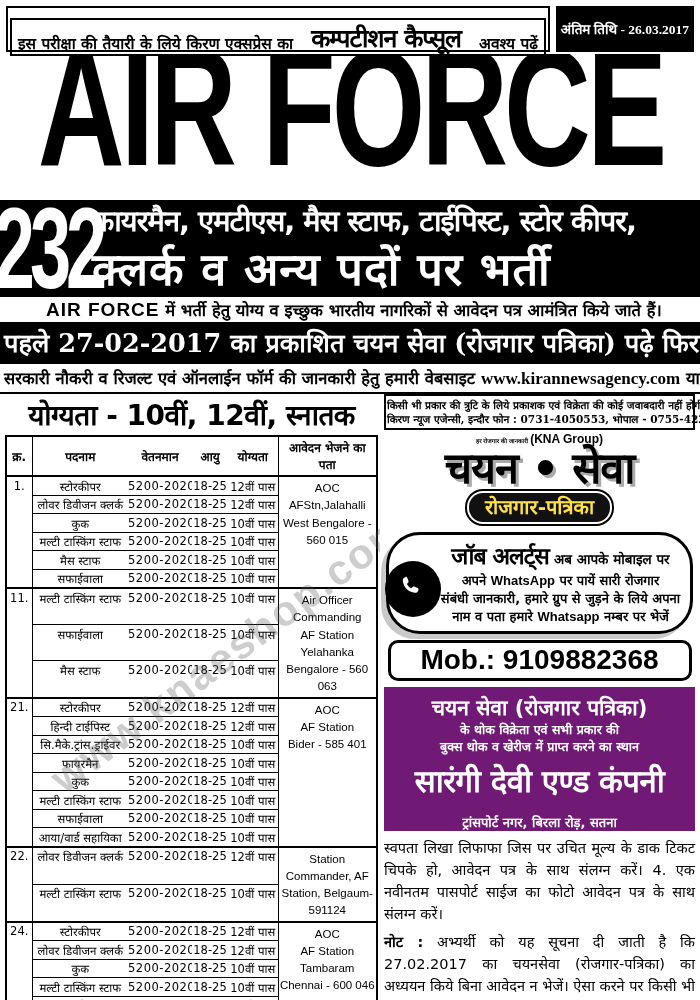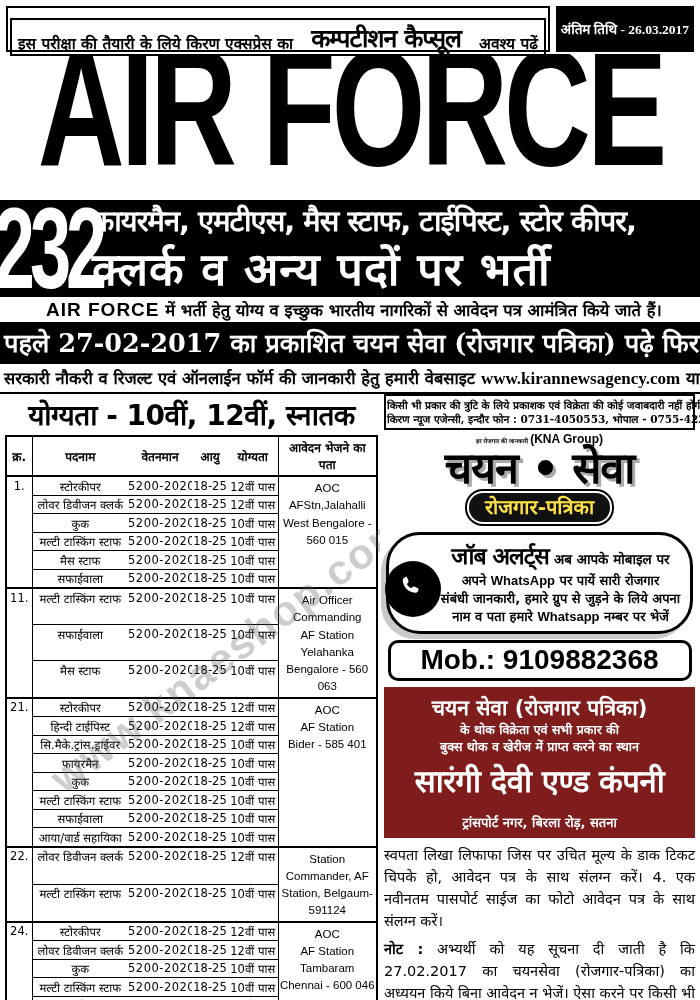--- a/index.html
+++ b/index.html
@@ -96,21 +96,21 @@
   .wa-l1 { white-space:nowrap; }
   .wa-title { font-size:23px; font-weight:bold; letter-spacing:-1px; }
   .wa-rest { font-size:13.5px; font-weight:bold; }
   .wa-line { font-size:13px; font-weight:bold; white-space:nowrap; }
   .wa-line .lat { font-family:"Liberation Sans", sans-serif; }
 
   .mob-box { display:block; width:304px; margin:2px auto 6px auto; border:3px solid #000;
     border-radius:10px; text-align:center; font-family:"Liberation Sans", sans-serif;
     font-size:28px; font-weight:bold; padding:1px 0 2px 0; }
 
-  .gray-box { background:#7f1d1d; color:#fff; text-align:center; padding:6px 4px 7px 4px; }
+  .gray-box { background:#701a75; color:#fff; text-align:center; padding:6px 4px 0 4px; }
   .gb-1 { font-size:21px; font-weight:bold; white-space:nowrap; }
   .gb-2,.gb-3 { font-size:12.5px; font-weight:bold; }
   .gb-4 { font-size:31px; font-weight:bold; margin:4px 0 12px 0; white-space:nowrap;
     letter-spacing:-0.5px; }
   .gb-5 { font-size:13px; font-weight:bold; }
 
   .rp-para { font-size:14.5px; line-height:1.52; text-align:justify; margin-top:6px; }
   .rp-bold { font-weight:bold; }
 </style>
 </head>

